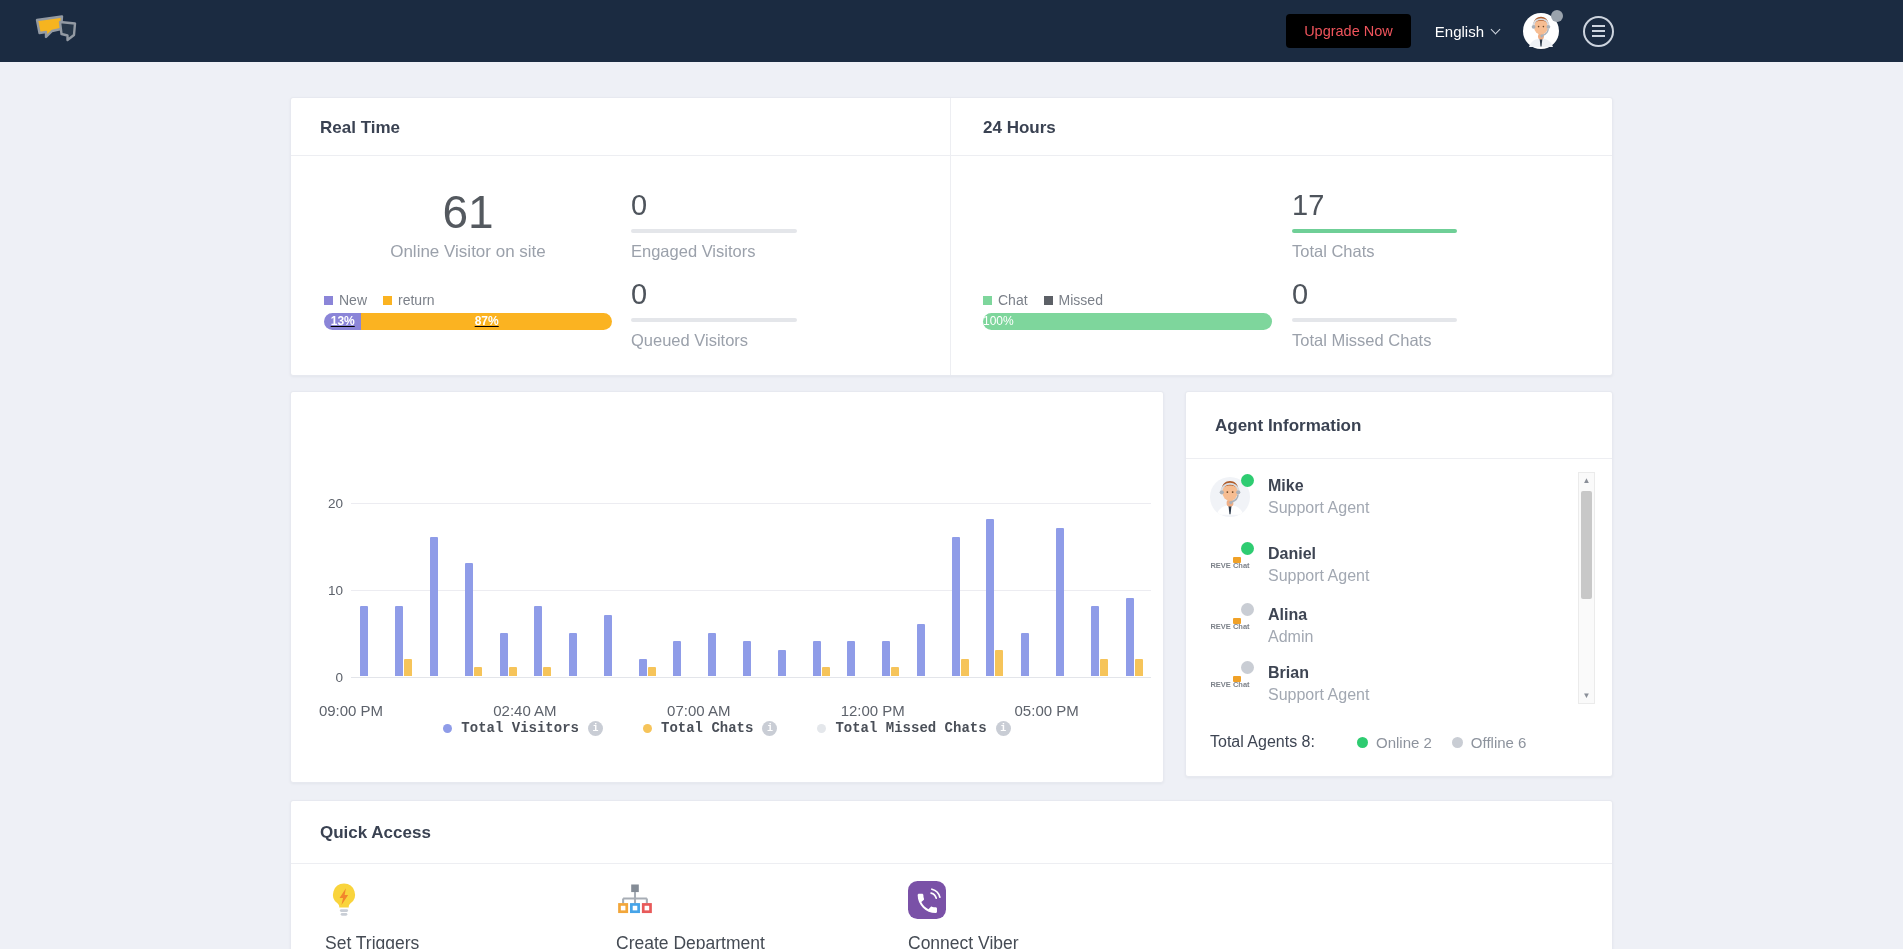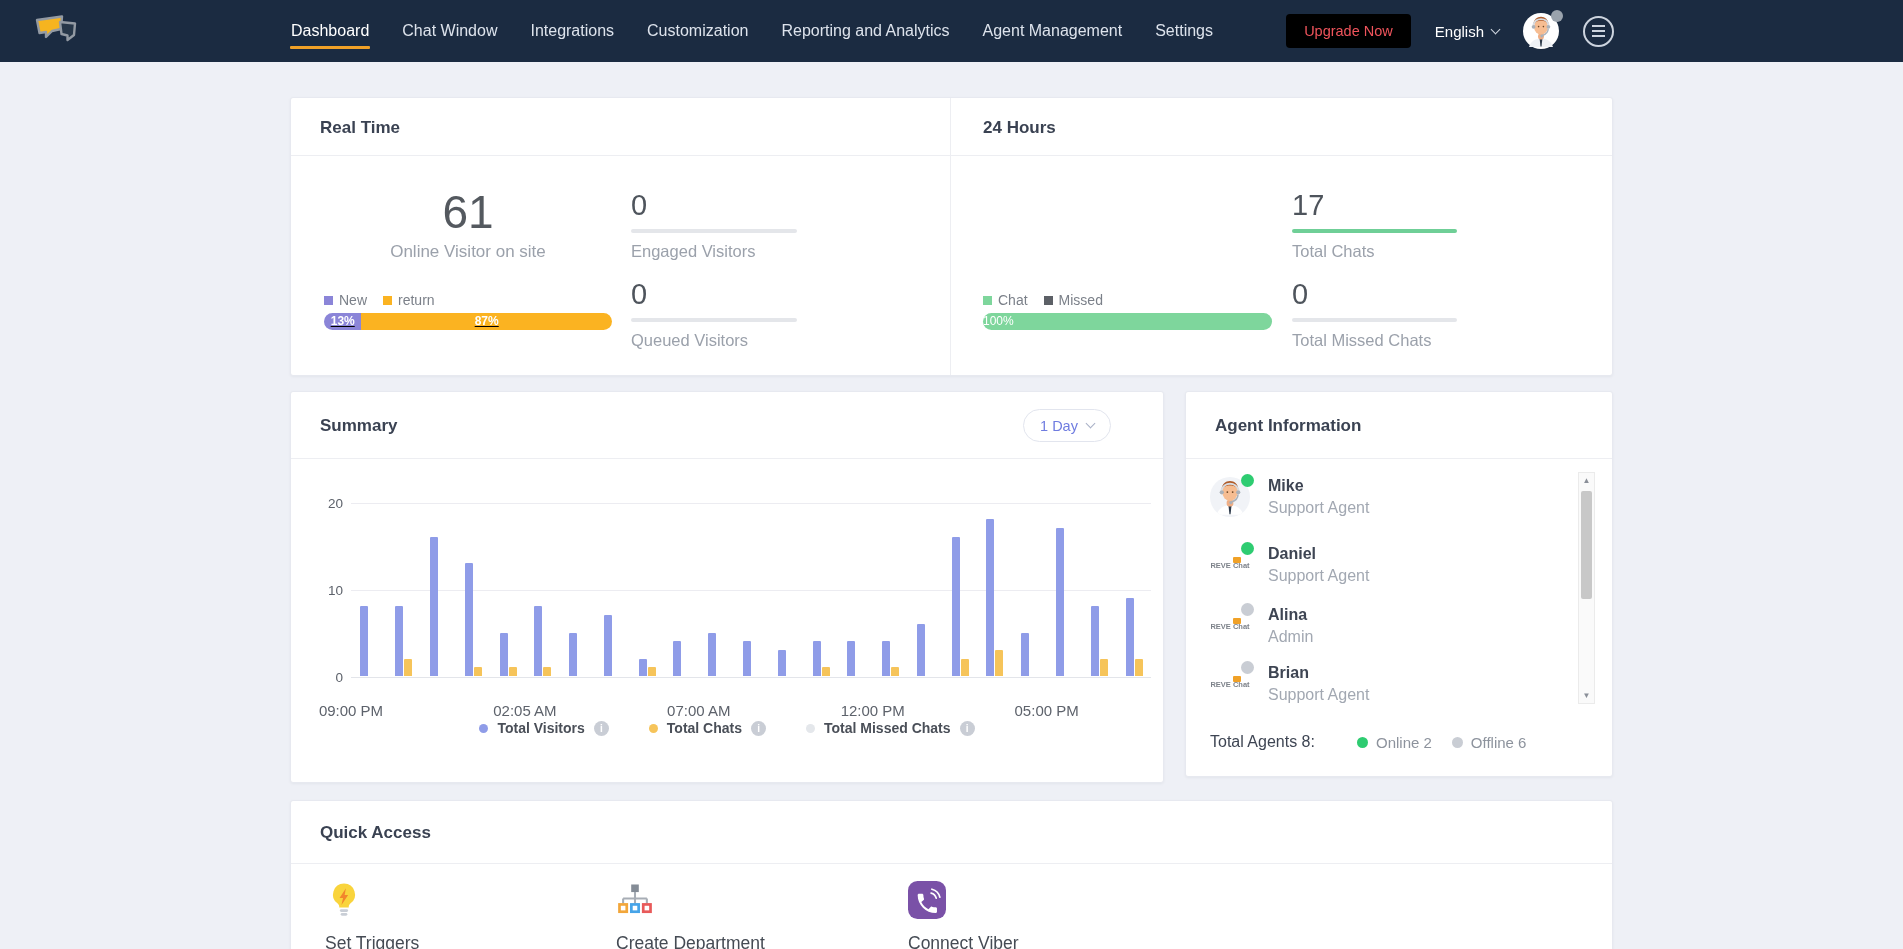--- a/index.html
+++ b/index.html
@@ -67,21 +67,21 @@
 
   #range-pill { position:absolute; right:52px; top:17px; min-width:88px; height:33px; border:1px solid #e2e5ee; border-radius:17px; display:flex; align-items:center; justify-content:center; gap:9px; color:#6f7ce0; font-size:14.5px; background:#fff; cursor:pointer; }
   #range-pill .chev-down { border-color:#a9b0c6; }
 
   #chart { position:absolute; left:60px; top:111px; width:800px; height:174px; }
   .grid { position:absolute; left:0; right:0; height:1px; background:#ececf1; }
   .ylab { position:absolute; left:-38px; width:30px; text-align:right; font-size:13.5px; color:#5d626b; }
   .xlab { position:absolute; top:199px; transform:translateX(-50%); font-size:15px; color:#5d626b; white-space:nowrap; }
   .bar { position:absolute; bottom:1px; width:8px; border-radius:1px 1px 0 0; }
   #chart-legend { position:absolute; left:0; right:0; top:328px; display:flex; justify-content:center; gap:40px; align-items:center; }
-  .leg-item { display:flex; align-items:center; gap:9px; font-size:14px; font-weight:700; color:#4a4f58; }
+  .leg-item { display:flex; align-items:center; gap:9px; font-size:14px; font-weight:700; color:#4a4f58;font-family:Liberation Mono, monospace; }
   .leg-dot { width:9px; height:9px; border-radius:50%; }
   .info-i { width:15px; height:15px; border-radius:50%; background:#c9cdd5; color:#fff; font-size:10px; font-weight:700; display:flex; align-items:center; justify-content:center; font-style:normal; }
 
   
   .agent-row { position:absolute; left:24px; right:60px; height:52px; }
   .agent-row .avatar-wrap { position:absolute; left:0; top:0; width:40px; height:40px; }
   .avatar-person { width:40px; height:40px; border-radius:50%; background:#f1f3f7; overflow:hidden; }
   .reve-logo { width:40px; height:40px; align-items:center; justify-content:center; font-size:7.5px; font-weight:700; color:#7d828a; position:relative; display:flex; white-space:nowrap; }
   .reve-logo::before { content:""; position:absolute; width:8px; height:6px; background:#f0a127; border-radius:1px; top:12px; left:23px; }
   .status-dot { position:absolute; top:-3px; right:-4px; width:13px; height:13px; border-radius:50%; background:#c9cdd4; }
@@ -109,29 +109,20 @@
 </head>
 <body>
 
 <div class="nav">
   <div class="logo">
     <svg width="44" height="34" viewBox="0 0 44 34">
       <path d="M3 7 L28 3.5 L27 16 L18 18 L12 24 L12 19 L5.5 20 Z" fill="#f6b41f" stroke="#939aa3" stroke-width="2.4" stroke-linejoin="round"></path>
       <path d="M26 9 L41 10.5 L40 22 L33.5 27 L33.5 22.5 L27.5 21 Z" fill="#273749" stroke="#939aa3" stroke-width="2.4" stroke-linejoin="round"></path>
     </svg>
   </div>
-  <div class="nav-menu">
-    <a class="nav-item active">Dashboard</a>
-    <a class="nav-item">Chat Window</a>
-    <a class="nav-item">Integrations</a>
-    <a class="nav-item">Customization</a>
-    <a class="nav-item">Reporting and Analytics</a>
-    <a class="nav-item">Agent Management</a>
-    <a class="nav-item">Settings</a>
-  </div>
   <div class="nav-right">
     <button class="upgrade-btn">Upgrade Now</button>
     <div class="lang">
       <span>English</span>
       <span class="chev-down"></span>
     </div>
     <div class="nav-avatar">
       <svg viewBox="0 0 36 36" width="36" height="36">
         <circle cx="18" cy="18" r="18" fill="#ffffff"></circle>
         <path d="M6 34c2-6.5 7-8.5 12-8.5s10 2 12 8.5z" fill="#eef1f5"></path>
@@ -203,27 +194,20 @@
     </div>
     <div class="stat-block" id="h24-missed">
       <div class="stat-num">0</div>
       <div class="stat-line"></div>
       <div class="stat-label">Total Missed Chats</div>
     </div>
   </section>
 
   <div class="row2">
     <section class="card" id="card-summary">
-      <div class="card-header">
-        <h2 class="panel-title">Summary</h2>
-        <div id="range-pill">
-          <span>1 Day</span>
-          <span class="chev-down"></span>
-        </div>
-      </div>
       <div id="chart">
         <div class="grid" style="top:0"></div>
         <div class="grid" style="top:87px"></div>
         <div class="grid" style="top:174px; background:#e3e5ea;"></div>
         <div class="ylab" style="top:-7px">20</div>
         <div class="ylab" style="top:80px">10</div>
         <div class="ylab" style="top:167px">0</div>
         <div id="chart-bars">
             <div class="bar" style="left: 9.3913px; height: 69.6px; background: rgb(143, 156, 232);"></div>
             <div class="bar" style="left: 44.1739px; height: 69.6px; background: rgb(143, 156, 232);"></div>
@@ -255,21 +239,21 @@
             <div class="bar" style="left: 644.478px; height: 26.1px; background: rgb(246, 196, 90);"></div>
             <div class="bar" style="left: 670.261px; height: 43.5px; background: rgb(143, 156, 232);"></div>
             <div class="bar" style="left: 705.043px; height: 147.9px; background: rgb(143, 156, 232);"></div>
             <div class="bar" style="left: 739.826px; height: 69.6px; background: rgb(143, 156, 232);"></div>
             <div class="bar" style="left: 748.826px; height: 17.4px; background: rgb(246, 196, 90);"></div>
             <div class="bar" style="left: 774.609px; height: 78.3px; background: rgb(143, 156, 232);"></div>
             <div class="bar" style="left: 783.609px; height: 17.4px; background: rgb(246, 196, 90);"></div>
           </div>
         <div id="chart-xlabs">
             <div class="xlab" style="left: 0px;">09:00 PM</div>
-            <div class="xlab" style="left: 173.913px;">02:05 AM</div>
+            <div class="xlab" style="left: 173.913px;">02:40 AM</div>
             <div class="xlab" style="left: 347.826px;">07:00 AM</div>
             <div class="xlab" style="left: 521.739px;">12:00 PM</div>
             <div class="xlab" style="left: 695.652px;">05:00 PM</div>
           </div>
       </div>
       <div id="chart-legend">
         <div class="leg-item">
           <span class="leg-dot" style="background: rgb(143, 156, 232);"></span>
           <span>Total Visitors</span>
           <i class="info-i">i</i>

